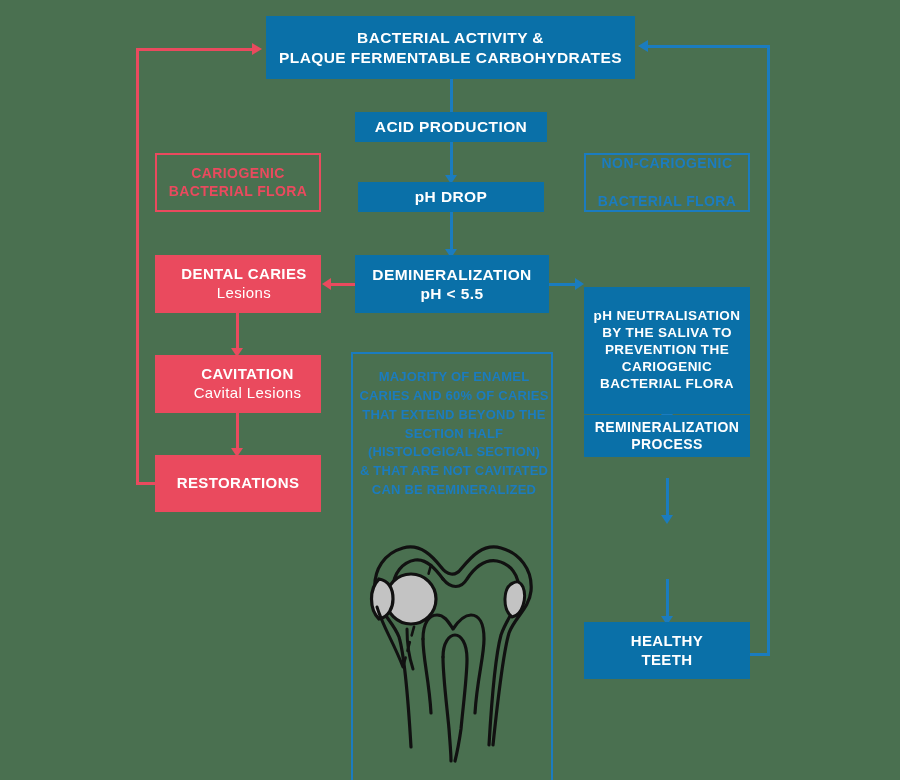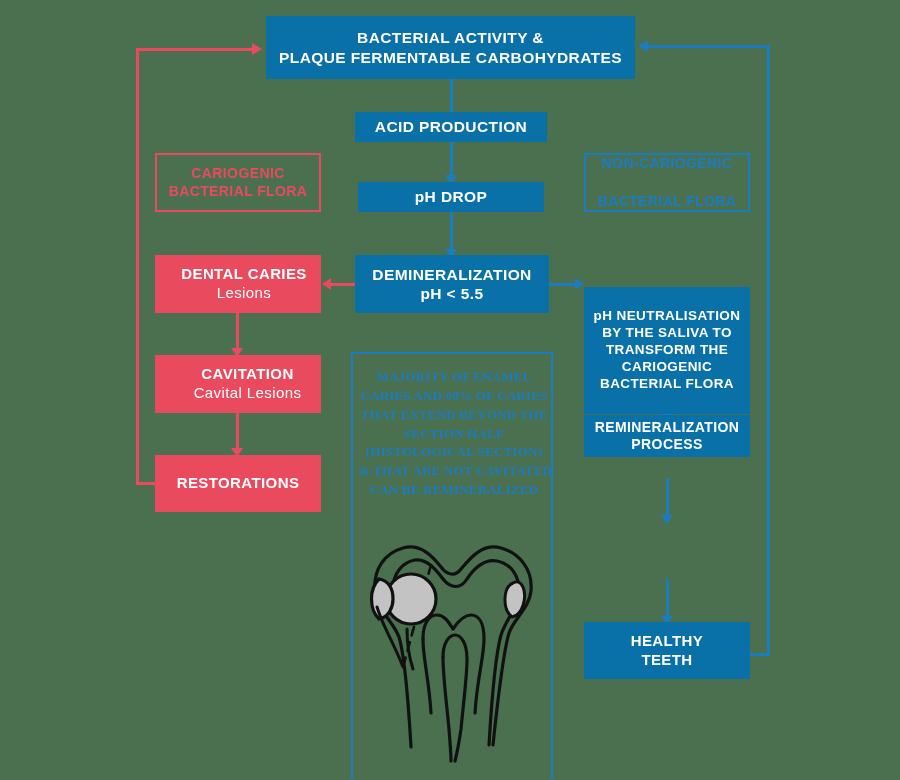--- a/index.html
+++ b/index.html
@@ -80,21 +80,20 @@
     position:absolute;
     left:0;top:14px;width:202px;
     text-align:center;
     color:#1b7cbf;
     font-weight:bold;
     font-size:13px;
     line-height:1.45;
     letter-spacing:.2px;
     padding:0 6px;
     box-sizing:border-box;
-    font-family:Liberation Serif, serif;
   }
   #tooth-caption span{display:block;white-space:nowrap;}
   #tooth-svg{position:absolute;left:10px;top:163px;}
 </style>
 </head>
 <body>
 
 <div id="stage">
 
   <div class="conn vline b" style="left:450px;top:79px;height:36px;"></div>
@@ -175,21 +174,21 @@
     <span class="l2 semi">Cavital Lesions</span>
   </div>
 
   <div class="node red bold t15" style="left:155px;top:455px;width:166px;height:57px;">
     <span class="l1">RESTORATIONS</span>
   </div>
 
   <div class="node blue bold t135" style="left:584px;top:255px;width:166px;height:127px;margin-top:32px;">
     <span class="l1">pH NEUTRALISATION</span>
     <span class="l1">BY THE SALIVA TO</span>
-    <span class="l1">TRANSFORM THE</span>
+    <span class="l1">PREVENTION THE</span>
     <span class="l1">CARIOGENIC</span>
     <span class="l1">BACTERIAL FLORA</span>
   </div>
 
   <div class="node blue bold t14" style="left:584px;top:415px;width:166px;height:42px;">
     <span class="l1">REMINERALIZATION</span>
     <span class="l2">PROCESS</span>
   </div>
 
 

